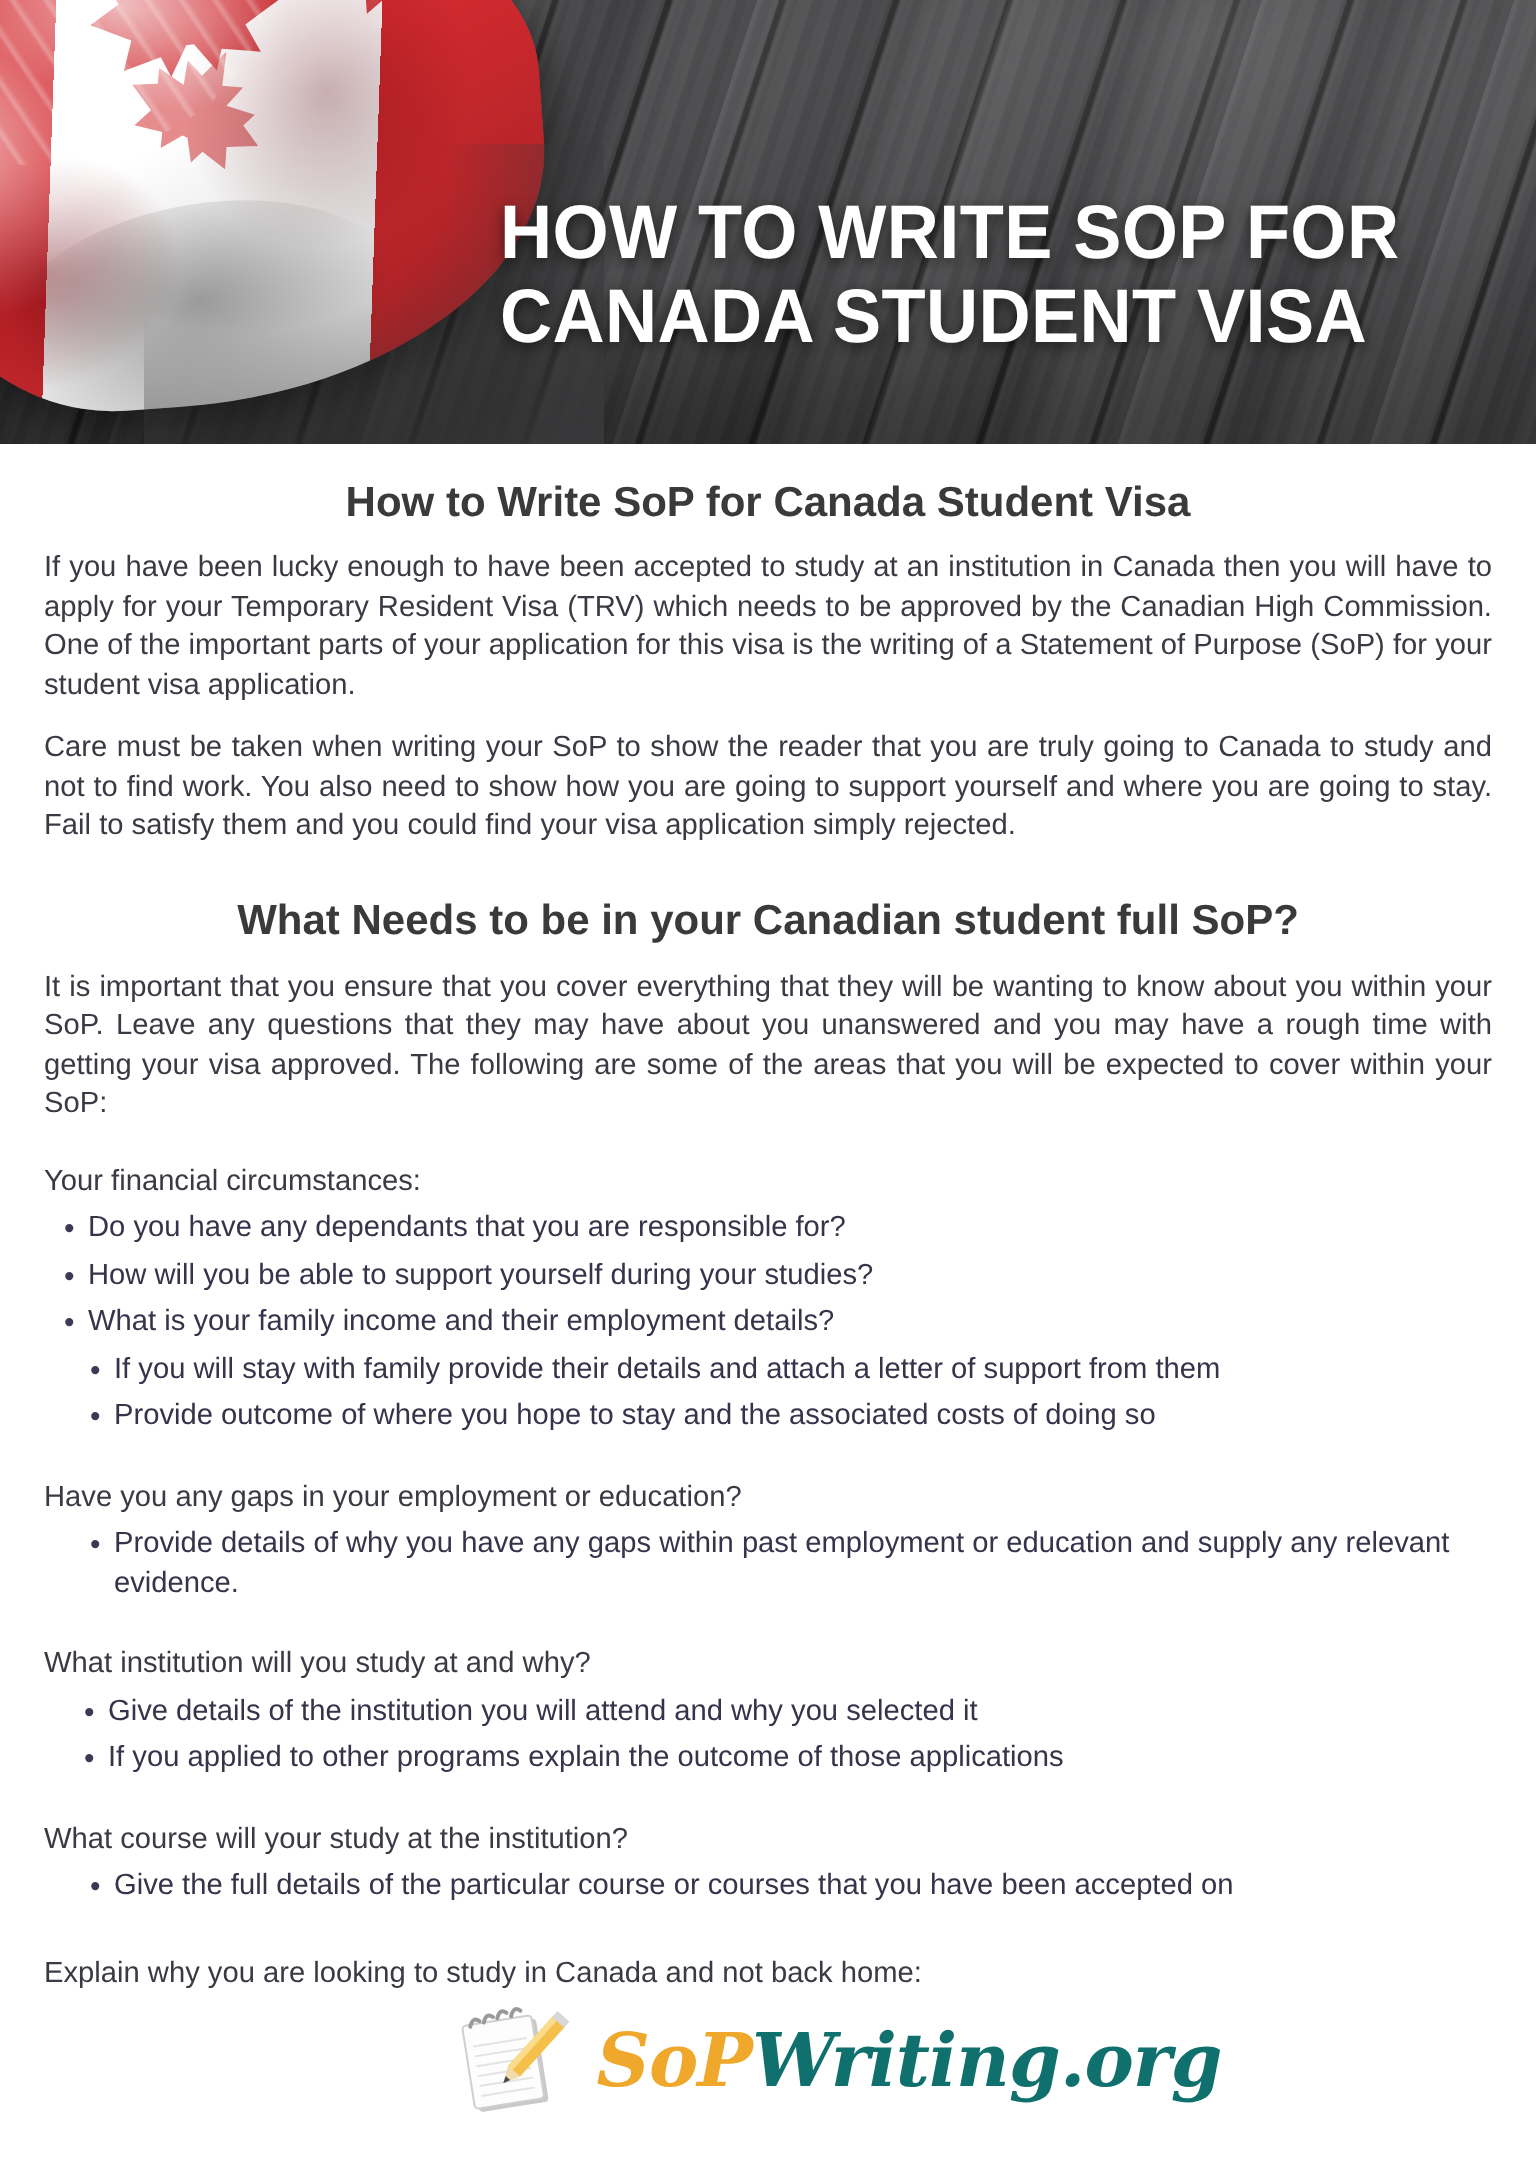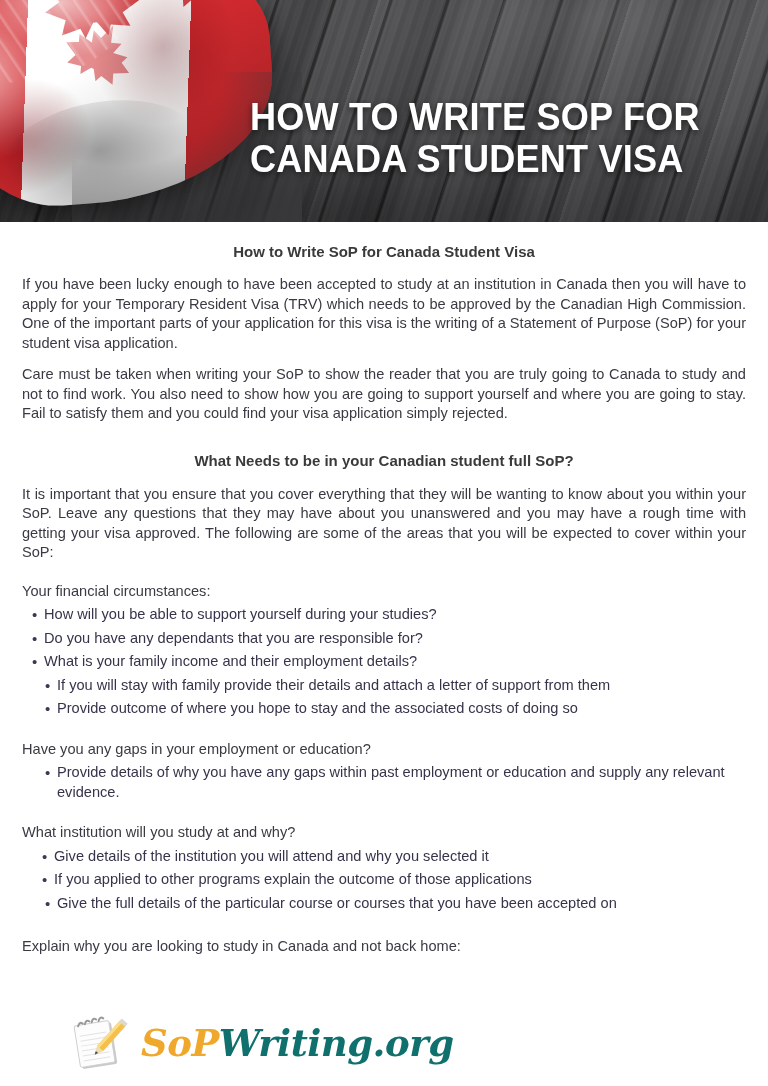--- a/index.html
+++ b/index.html
@@ -183,21 +183,21 @@
   
   .article {
     padding: 0 22px;
     color: #33323d;
     font-size: 14.6px;
     line-height: 19.5px;
   }
   h2.section-heading {
     margin: 20px 0 13px 0;
     text-align: center;
-    font-size: 15px;
+    font-size: 21px;
     font-weight: bold;
     color: #3a3a3a;
     line-height: 20px;
   }
   h2.section-heading.second { margin-top: 27px; margin-bottom: 14px; }
 
   p.para {
     margin: 0;
     text-align: justify;
     color: #3b3a44;
@@ -236,23 +236,24 @@
 
   p.closing {
     margin: 22px 0 0 0;
     color: #3b3a44;
   }
 
   
   .footer {
     position: absolute;
     left: 0;
-    bottom: 14px;
+    bottom: 27px;
     width: 768px;
     display: flex;
+    justify-content: center;
     align-items: center;
   }
   .logo {
     display: flex;
     align-items: center;
     gap: 9px;
     margin-left: 70px;
   }
   .logo-mark { width: 62px; height: 58px; flex: none; }
   .logo-text {
@@ -300,41 +301,42 @@
 
   <p class="para">If you have been lucky enough to have been accepted to study at an institution in Canada then you will have to apply for your Temporary Resident Visa (TRV) which needs to be approved by the Canadian High Commission. One of the important parts of your application for this visa is the writing of a Statement of Purpose (SoP) for your student visa application.</p>
   <p class="para">Care must be taken when writing your SoP to show the reader that you are truly going to Canada to study and not to find work. You also need to show how you are going to support yourself and where you are going to stay. Fail to satisfy them and you could find your visa application simply rejected.</p>
 
   <h2 class="section-heading second">What Needs to be in your Canadian student full SoP?</h2>
 
   <p class="para">It is important that you ensure that you cover everything that they will be wanting to know about you within your SoP. Leave any questions that they may have about you unanswered and you may have a rough time with getting your visa approved. The following are some of the areas that you will be expected to cover within your SoP:</p>
 
   <p class="lead-in">Your financial circumstances:</p>
   <ul class="bullets">
+    <li>Do you have any dependants that you are responsible for?</li>
     <li>How will you be able to support yourself during your studies?</li>
-    <li>Do you have any dependants that you are responsible for?</li>
     <li>What is your family income and their employment details?</li>
   </ul>
 
   <ul class="bullets indented">
     <li>If you will stay with family provide their details and attach a letter of support from them</li>
     <li>Provide outcome of where you hope to stay and the associated costs of doing so</li>
   </ul>
 
   <p class="lead-in">Have you any gaps in your employment or education?</p>
   <ul class="bullets indented">
     <li>Provide details of why you have any gaps within past employment or education and supply any relevant evidence.</li>
   </ul>
 
   <p class="lead-in">What institution will you study at and why?</p>
   <ul class="bullets wide">
     <li>Give details of the institution  you will attend and why you selected it</li>
     <li>If you applied to other programs explain the outcome of those applications</li>
   </ul>
 
+  <p class="lead-in">What course will your study at the institution?</p>
   <ul class="bullets indented">
     <li>Give the full details of the particular course or courses that you have been accepted on</li>
   </ul>
 
   <p class="closing">Explain why you are looking to study in Canada and not back home:</p>
 </div>
 
 <div class="footer">
   <div class="logo">
     <span class="logo-mark">

